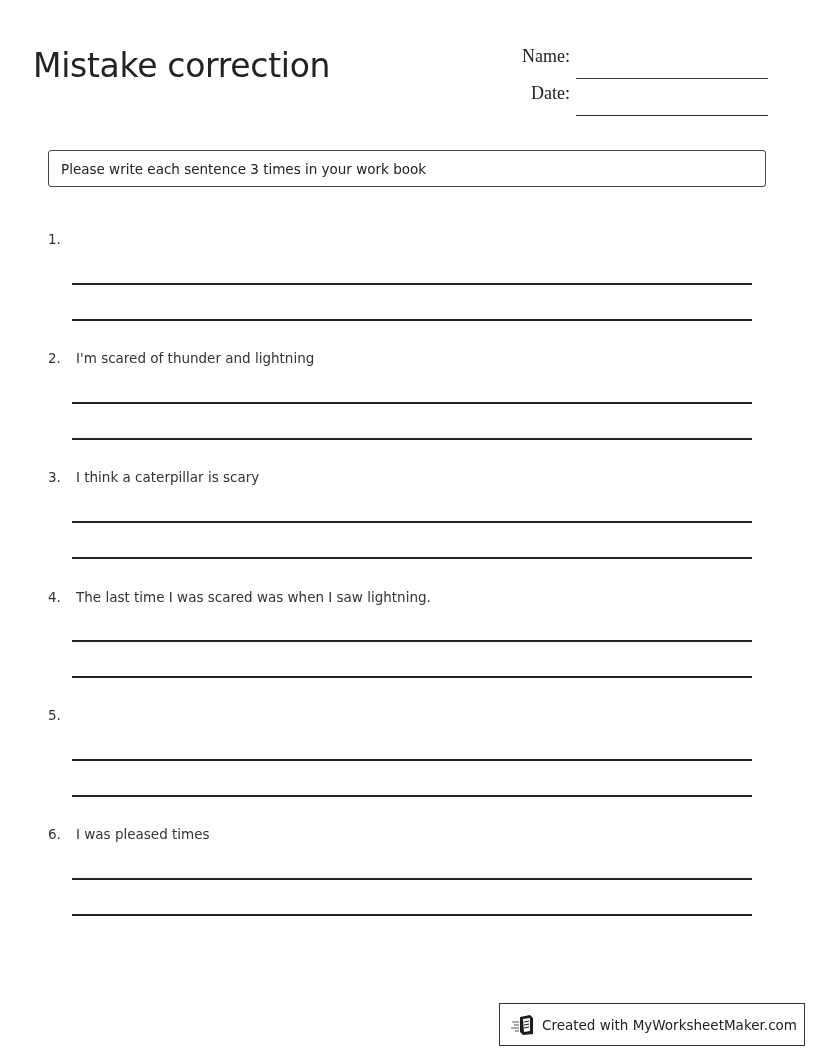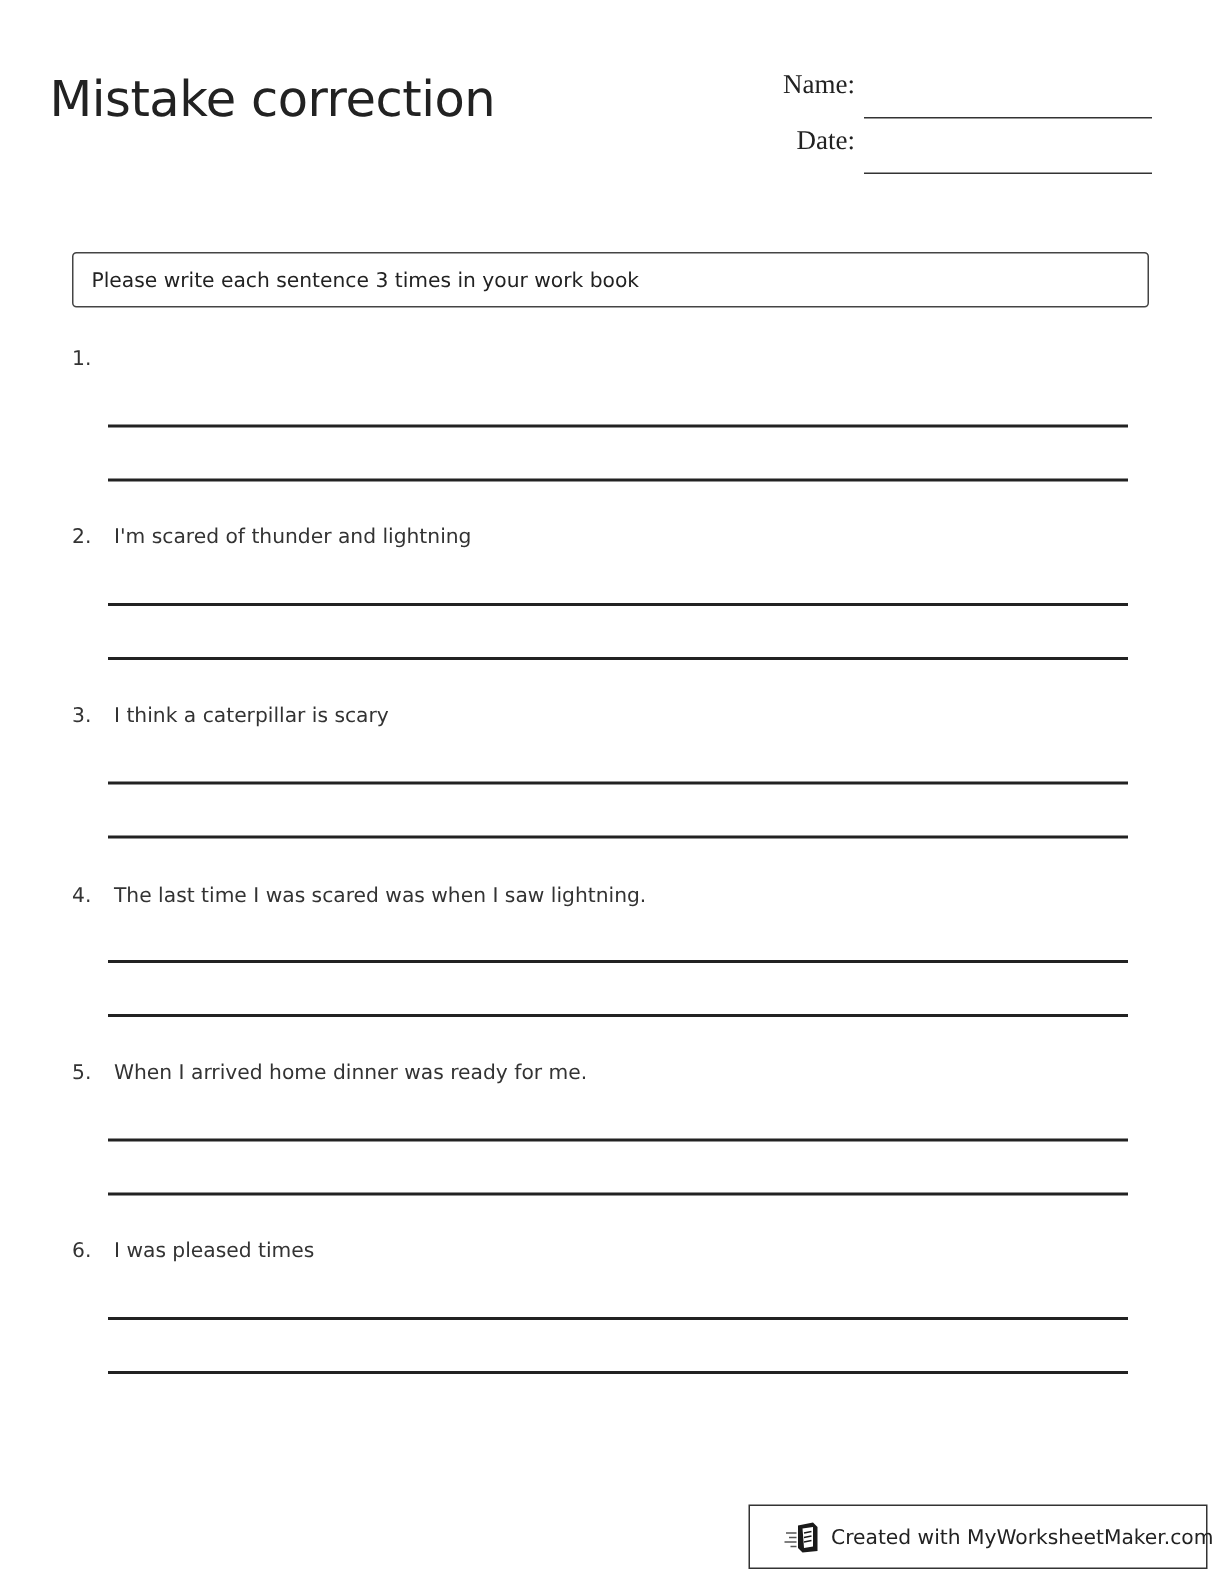--- a/index.html
+++ b/index.html
@@ -12,21 +12,21 @@
     .field-row { position: absolute; left: 500px; width: 268px; height: 30px; }
     .field-label {
       position: absolute; right: 198px; bottom: 12px;
       font-family: "Liberation Serif", serif; font-size: 18px; color: #222222;
     }
     .field-line {
       position: absolute; left: 76px; right: 0; bottom: 0;
       border-bottom: 1.5px solid #333333; height: 0;
     }
     .instructions {
-      position: absolute; left: 48px; top: 168px; width: 718px; height: 37px;
+      position: absolute; left: 48px; top: 150px; width: 718px; height: 37px;
       border: 1px solid #444444; border-radius: 3px; box-sizing: border-box;
       font-family: "DejaVu Sans", sans-serif; font-size: 13.5px; color: #222222;
       padding: 10px 12px; line-height: 16px;
     }
     .item { position: absolute; left: 48px; width: 718px; height: 110px; }
     .item-num {
       position: absolute; left: 0; top: 0;
       font-family: "DejaVu Sans", sans-serif; font-size: 13.5px; color: #333333;
     }
     .item-text {
@@ -34,21 +34,21 @@
       font-family: "DejaVu Sans", sans-serif; font-size: 13.5px; color: #333333;
       white-space: nowrap;
     }
     .write-line {
       position: absolute; left: 24px; width: 680px; height: 0;
       border-top: 2px solid #222222;
     }
     .footer {
       position: absolute; left: 499px; top: 1003px; width: 306px; height: 43px;
       border: 1px solid #333333; box-sizing: border-box;
-      display: flex; align-items: center; padding-left: 22px;
+      display: flex; align-items: center; padding-left: 10px;
     }
     .footer-icon { width: 26px; height: 22px; margin-right: 6px; display: inline-block; }
     .footer-text {
       font-family: "DejaVu Sans", sans-serif; font-size: 13.5px; color: #222222; white-space: nowrap;
     }
   </style>
 </head>
 <body>
 
 <h1 class="title">Mistake correction</h1>
@@ -86,21 +86,20 @@
 
 <div class="item" style="top:589px;">
   <span class="item-num">4.</span>
   <span class="item-text">The last time I was scared was when I saw lightning.</span>
   <div class="write-line" style="top:51px;"></div>
   <div class="write-line" style="top:87px;"></div>
 </div>
 
 <div class="item" style="top:707px;">
   <span class="item-num">5.</span>
-  <span class="item-text">When I arrived home dinner was ready for me.</span>
   <div class="write-line" style="top:52px;"></div>
   <div class="write-line" style="top:88px;"></div>
 </div>
 
 <div class="item" style="top:826px;">
   <span class="item-num">6.</span>
   <span class="item-text">I was pleased times</span>
   <div class="write-line" style="top:52px;"></div>
   <div class="write-line" style="top:88px;"></div>
 </div>

